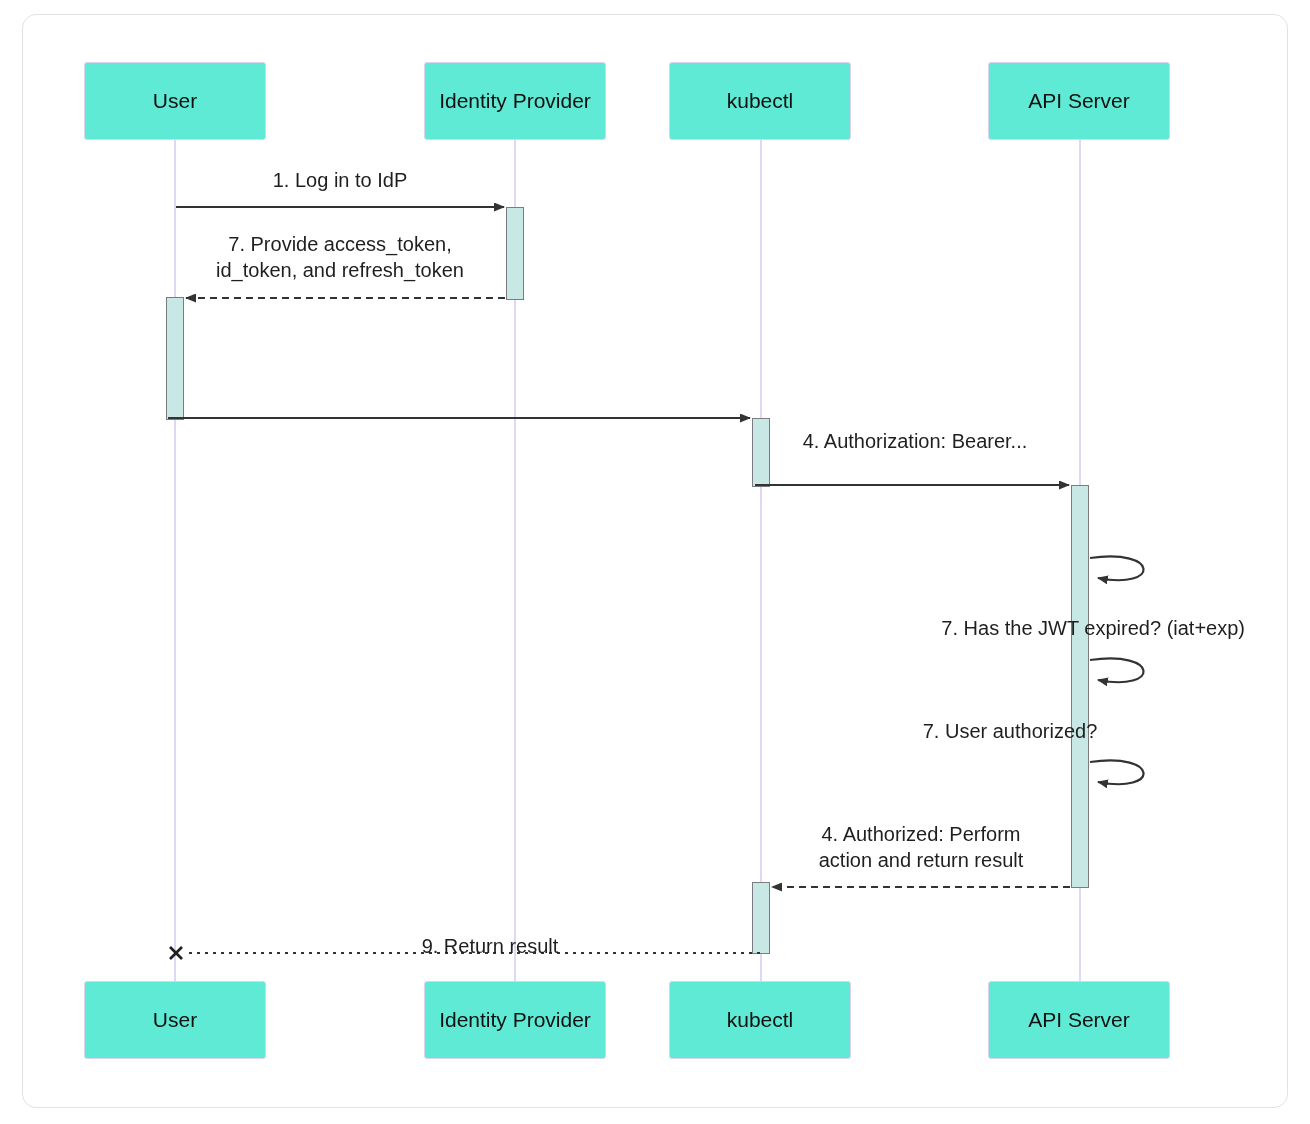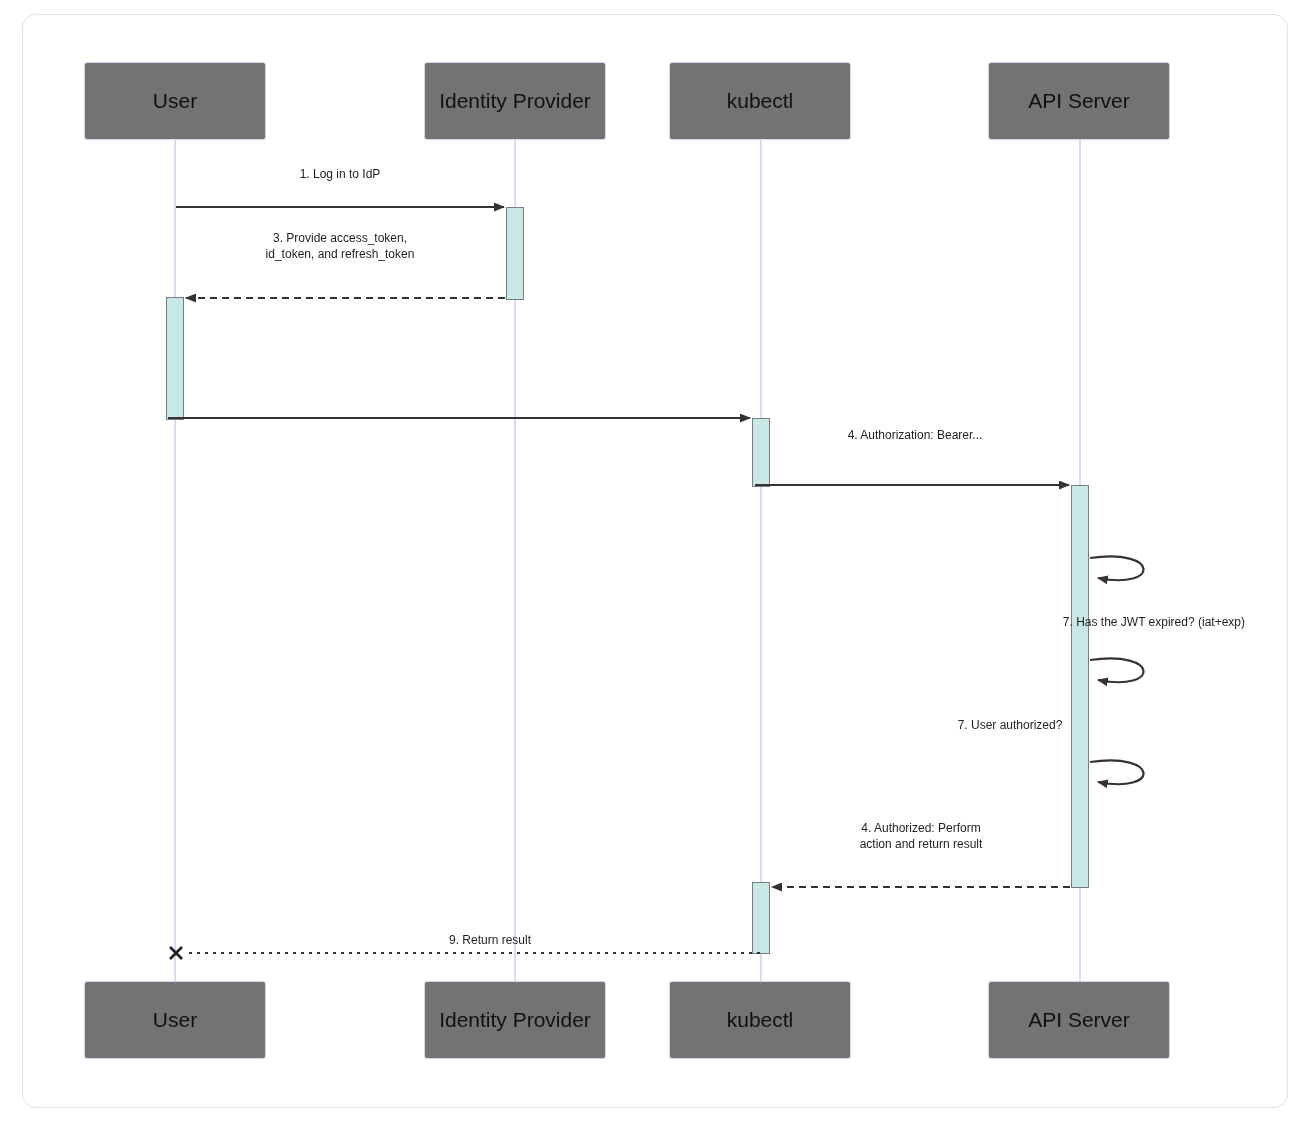--- a/index.html
+++ b/index.html
@@ -26,21 +26,21 @@
   }
   #diagram {
     position: absolute;
     left: 0;
     top: 0;
     width: 1310px;
     height: 1124px;
   }
   .actor-box {
     position: absolute;
-    background: #737373;
+    background: #5eead4;
     border: 1px solid #d8d4ef;
     border-radius: 3px;
     display: flex;
     align-items: center;
     justify-content: center;
     color: #111111;
     font-size: 21px;
     font-family: "Liberation Sans", sans-serif;
     box-sizing: border-box;
   }
@@ -51,21 +51,21 @@
   }
   .activation {
     position: absolute;
     width: 18px;
     background: #c8e8e6;
     border: 1px solid #7c7c80;
     box-sizing: border-box;
   }
   .msg-label {
     position: absolute;
-    font-size: 12px;
+    font-size: 20px;
     color: #1f1f1f;
     text-align: center;
     line-height: 1.32;
     font-family: "Liberation Sans", sans-serif;
     white-space: pre-line;
   }
   svg.overlay {
     position: absolute;
     left: 0;
     top: 0;
@@ -146,21 +146,21 @@
 
     <line x1="760" y1="953" x2="186" y2="953" stroke="#333333" stroke-width="2.2" stroke-dasharray="3,5"></line>
     <g>
       <line x1="170" y1="947" x2="182" y2="959" stroke="#1f1f1f" stroke-width="2.6"></line>
       <line x1="182" y1="947" x2="170" y2="959" stroke="#1f1f1f" stroke-width="2.6"></line>
     </g>
   </svg>
 
   <div class="msg-label" style="left:180px; top:167px; width:320px;">1. Log in to IdP</div>
 
-  <div class="msg-label" style="left:180px; top:231px; width:320px;">3. Provide access_token,
+  <div class="msg-label" style="left:180px; top:231px; width:320px;">7. Provide access_token,
 id_token, and refresh_token</div>
 
 
   <div class="msg-label" style="left:760px; top:428px; width:310px;">4. Authorization: Bearer...</div>
 
 
   <div class="msg-label" style="left:845px; top:615px; width:400px; text-align:right;">7. Has the JWT expired? (iat+exp)</div>
 
   <div class="msg-label" style="left:845px; top:718px; width:330px; ">7. User authorized?</div>
 

